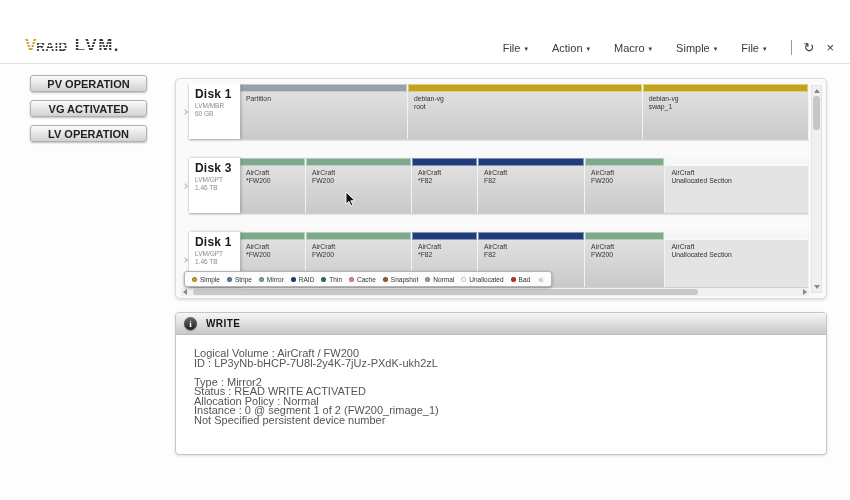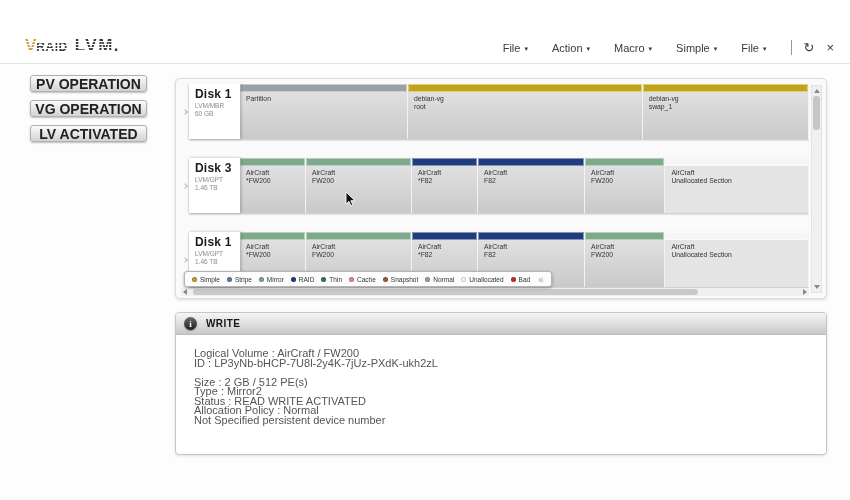--- a/index.html
+++ b/index.html
@@ -32,21 +32,21 @@
   .icon-btn { font-size:13px; color:#3a3a3a; margin-right:12px; cursor:default; }
   .icon-btn:last-child { margin-right:2px; }
 
   
   .sidebar { position:absolute; left:30px; top:75px; display:flex; flex-direction:column; gap:8px; }
   .op-btn {
     width:117px; height:17px;
     background:linear-gradient(#fbfbfb,#d2d2d2);
     border:1px solid #b0b0b0; border-radius:3px;
     box-shadow:0 1px 2px rgba(0,0,0,.25);
-    font-size:14px; font-weight:bold; color:#222;
+    font-size:11px; font-weight:bold; color:#222;
     display:flex; align-items:center; justify-content:center;
   }
 
   
   .disk-panel {
     position:absolute; left:175px; top:78px; width:652px; height:221px;
     background:#fafafa; border:1px solid #dcdcdc; border-radius:5px;
     box-shadow:0 1px 3px rgba(0,0,0,.15);
   }
   .disk-list { position:absolute; left:5px; top:5px; right:17px; height:205px; overflow:hidden; }
@@ -147,22 +147,22 @@
         </span>
       </span>
     <span class="menu-divider"></span>
     <span class="icon-btn">↻</span>
     <span class="icon-btn">×</span>
   </div>
 </div>
 
 <div class="sidebar" id="sidebar">
     <div class="op-btn">PV OPERATION</div>
-    <div class="op-btn">VG OPERATION</div>
-    <div class="op-btn">LV ACTIVATED</div>
+    <div class="op-btn">VG ACTIVATED</div>
+    <div class="op-btn">LV OPERATION</div>
   </div>
 
 <div class="disk-panel">
   <div class="disk-list" id="disk-list">
       <div class="disk-row">
         <div class="row-chevron">
           <span class="chev"></span>
         </div>
         <div class="row-main">
           <div class="disk-card">
@@ -472,23 +472,23 @@
 
 <div class="detail-panel">
   <div class="detail-header">
     <span class="info-icon">i</span>
     <span class="detail-title">WRITE</span>
   </div>
   <div class="detail-body" id="detail-body">
       <div class="detail-line">Logical Volume : AirCraft / FW200</div>
       <div class="detail-line">ID : LP3yNb-bHCP-7U8l-2y4K-7jUz-PXdK-ukh2zL</div>
       <div class="detail-line"></div>
-      <div class="detail-line">Size : 2 GB / 512 PE(s)</div>
       <div class="detail-line">Type : Mirror2</div>
       <div class="detail-line">Status : READ WRITE ACTIVATED</div>
       <div class="detail-line">Allocation Policy : Normal</div>
+      <div class="detail-line">Instance : 0 @ segment 1 of 2 (FW200_rimage_1)</div>
       <div class="detail-line">Not Specified persistent device number</div>
     </div>
 </div>
 
 <svg class="cursor" width="12" height="17" viewBox="0 0 12 17">
   <path d="M1,1 L1,13 L4,10.4 L5.9,14.8 L7.8,14 L5.9,9.7 L10,9.7 Z" fill="#111" stroke="#fff" stroke-width="0.9"></path>
 </svg>
 
 </body></html>

